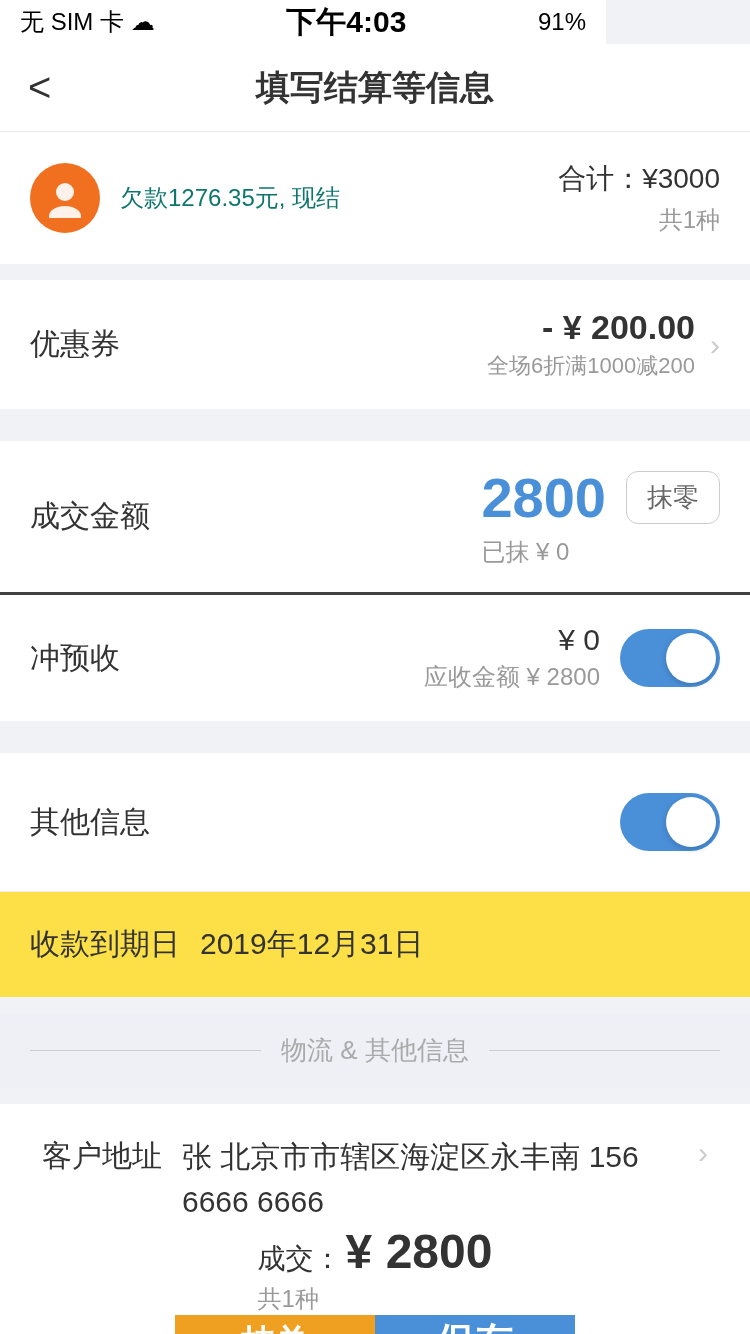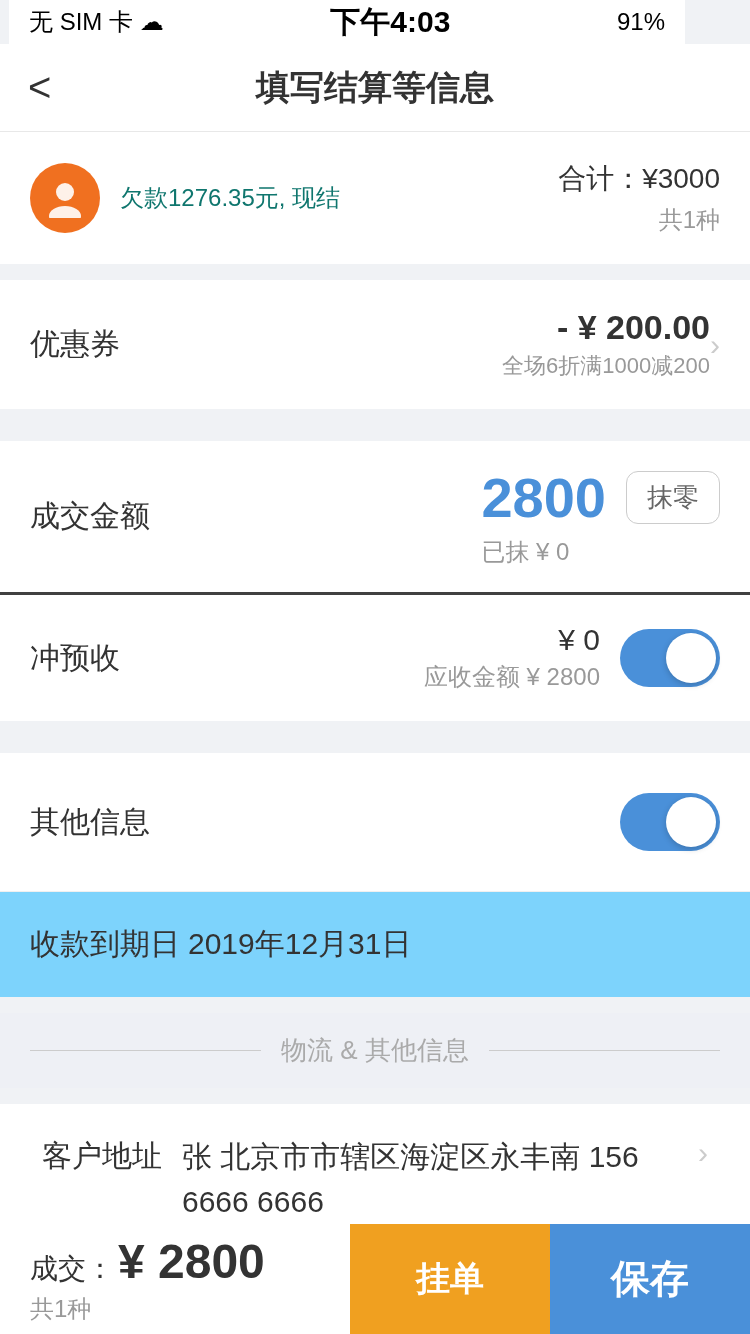--- a/index.html
+++ b/index.html
@@ -8,30 +8,29 @@
       width: 750px;
       min-height: 1334px;
       font-family: -apple-system, 'PingFang SC', 'Helvetica Neue', sans-serif;
       background: #f0f2f5;
       color: #333;
       font-size: 28px;
     }
 
     
     .status-bar {
-      width: 676px;
+      width: 606px;
       height: 44px;
       background: #fff;
       display: flex;
       align-items: center;
       justify-content: space-between;
       padding: 0 20px;
       font-size: 24px;
       color: #000;
-      margin-left: 9px;
     }
     .status-bar-left { display: flex; align-items: center; gap: 10px; }
     .status-bar-center { font-size: 30px; font-weight: 600; }
     .status-bar-right { display: flex; align-items: center; gap: 8px; font-size: 24px; }
 
     
     .nav-bar {
       width: 750px;
       height: 88px;
       background: #fff;
@@ -90,21 +89,21 @@
     
     .coupon-row {
       background: #fff;
       padding: 28px 30px;
       display: flex;
       align-items: center;
       justify-content: space-between;
       margin-bottom: 16px;
     }
     .coupon-label { font-size: 30px; color: #333; }
-    .coupon-right { display: flex; align-items: center; gap: 0; text-align: right; }
+    .coupon-right { display: flex; align-items: center; gap: 15px; text-align: right; }
     .coupon-discount { font-size: 34px; font-weight: 600; color: #333; }
     .coupon-desc { font-size: 22px; color: #999; margin-top: 4px; }
     .chevron { font-size: 30px; color: #ccc; }
     .deal-row {
       display: flex;
       align-items: center;
       justify-content: space-between;
       padding: 24px 30px;
       background: #fff;
     }
@@ -174,23 +173,23 @@
       justify-content: space-between;
       padding: 40px 30px;
     }
     .arrears-label { font-size: 30px; color: #333; }
 
     
     .due-row {
       display: flex;
       align-items: center;
       padding: 32px 30px;
-      background: #7dd3fc;
+      background: #fde047;
       border-top: 1px solid #f0f0f0;
-      gap: 8px;
+      gap: 20px;
     }
     .due-label { font-size: 30px; color: #333; flex-shrink: 0; }
     .due-date { font-size: 30px; color: #333; }
 
     
     .divider-section {
       background: #eef0f5;
       padding: 20px 30px;
       margin: 16px 0;
       display: flex;
@@ -220,20 +219,21 @@
     
     .bottom-bar {
       position: fixed;
       bottom: 0;
       left: 0;
       width: 750px;
       height: 110px;
       background: #fff;
       display: flex;
       align-items: center;
+      flex-direction: column;
     }
     .bottom-info {
       flex: 1;
       padding: 0 30px;
     }
     .bottom-deal { font-size: 28px; color: #333; }
     .bottom-deal-amount { font-size: 48px; font-weight: 700; color: #333; }
     .bottom-count { font-size: 24px; color: #999; margin-top: 4px; }
     .bottom-actions { display: flex; height: 100%; }
     .btn-hang {

